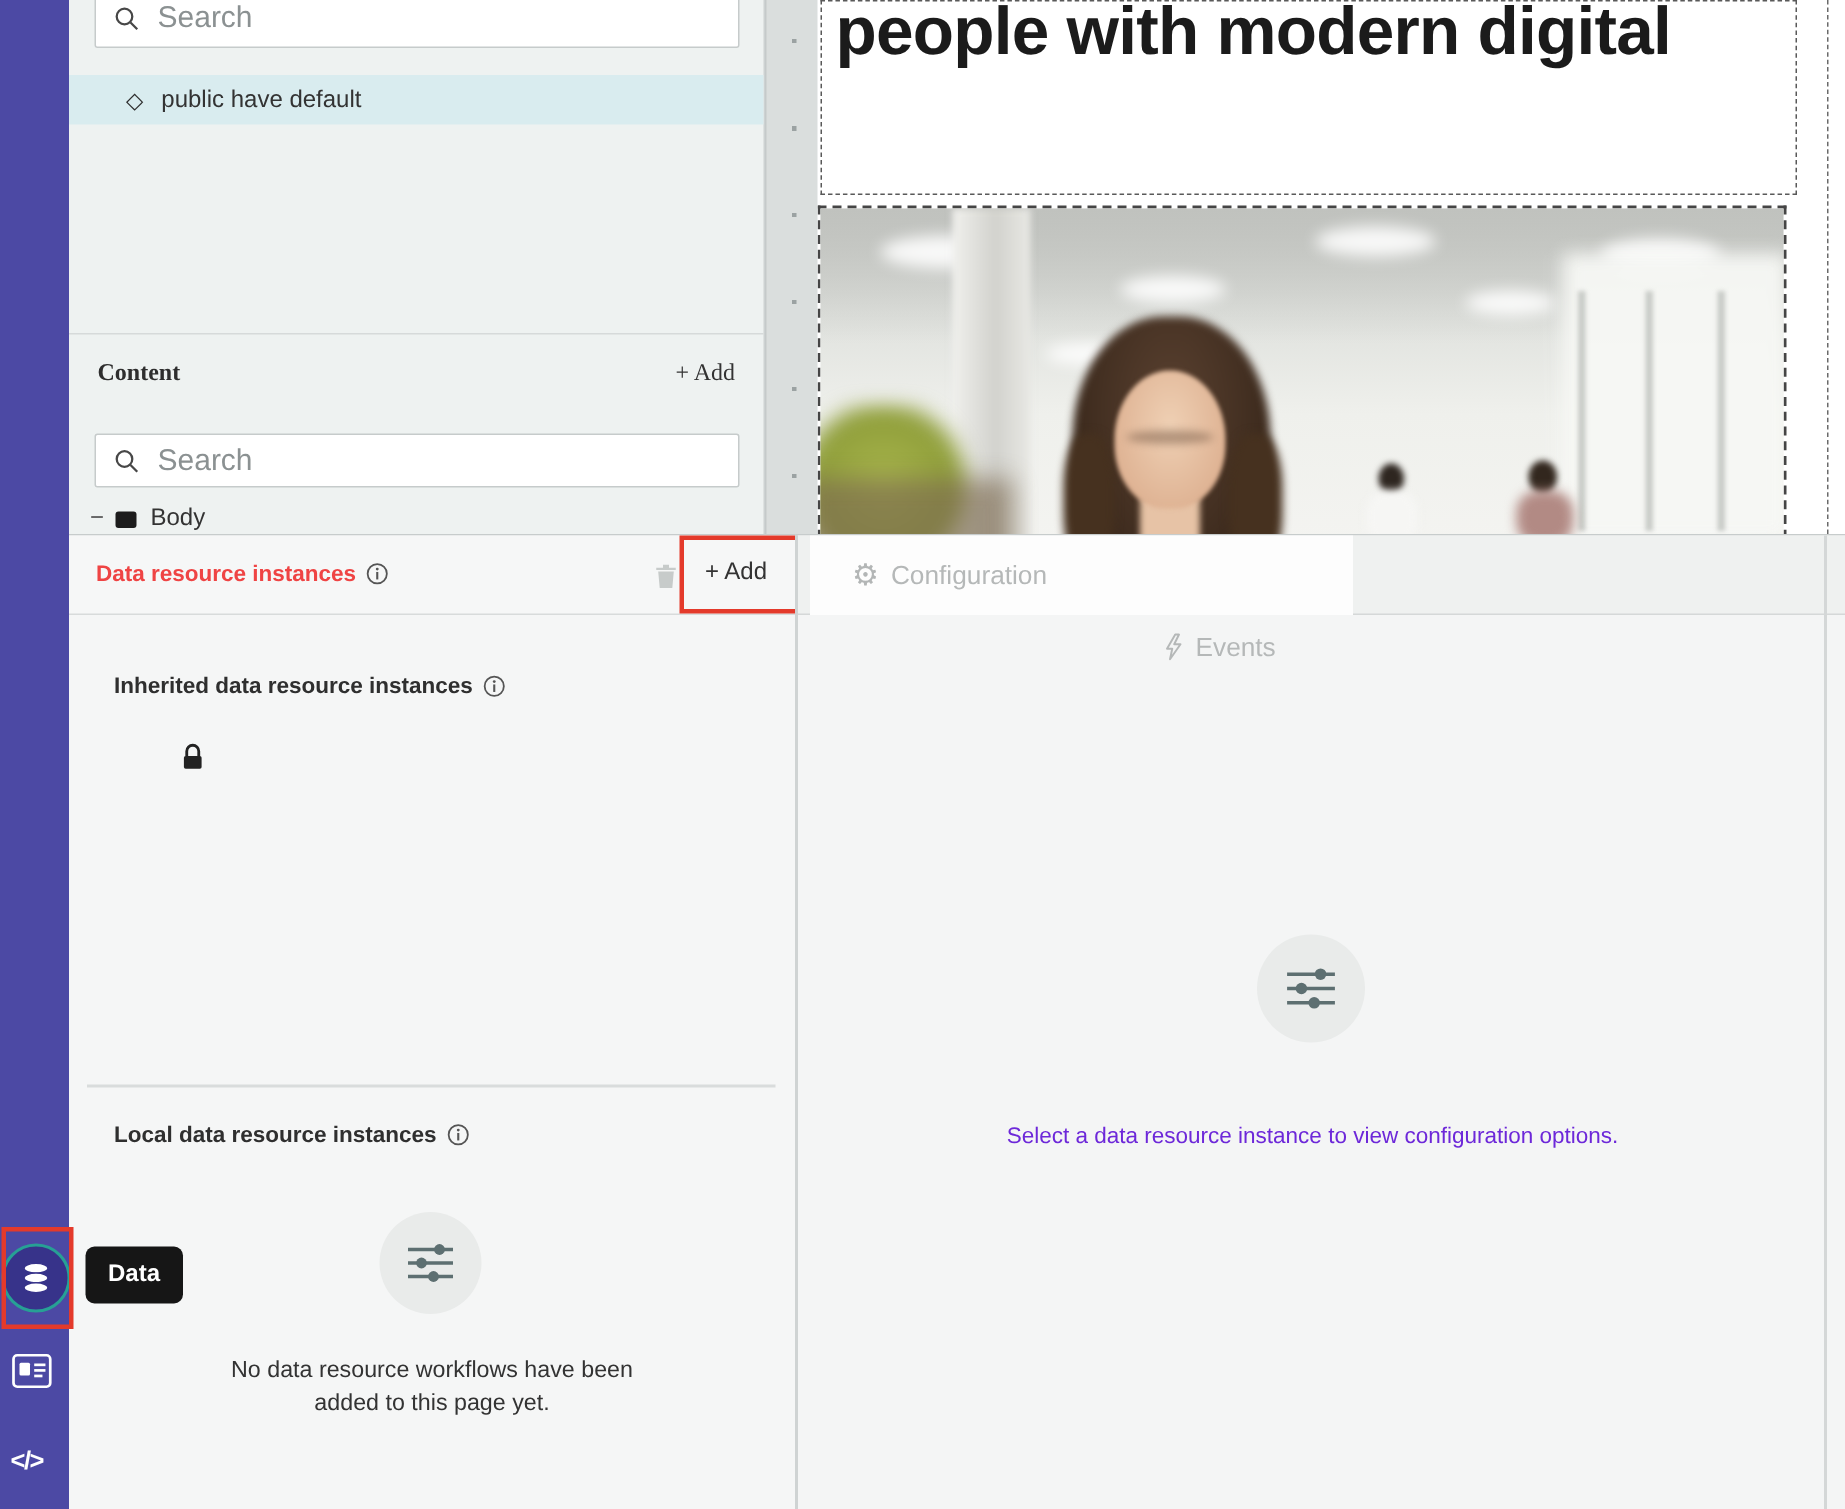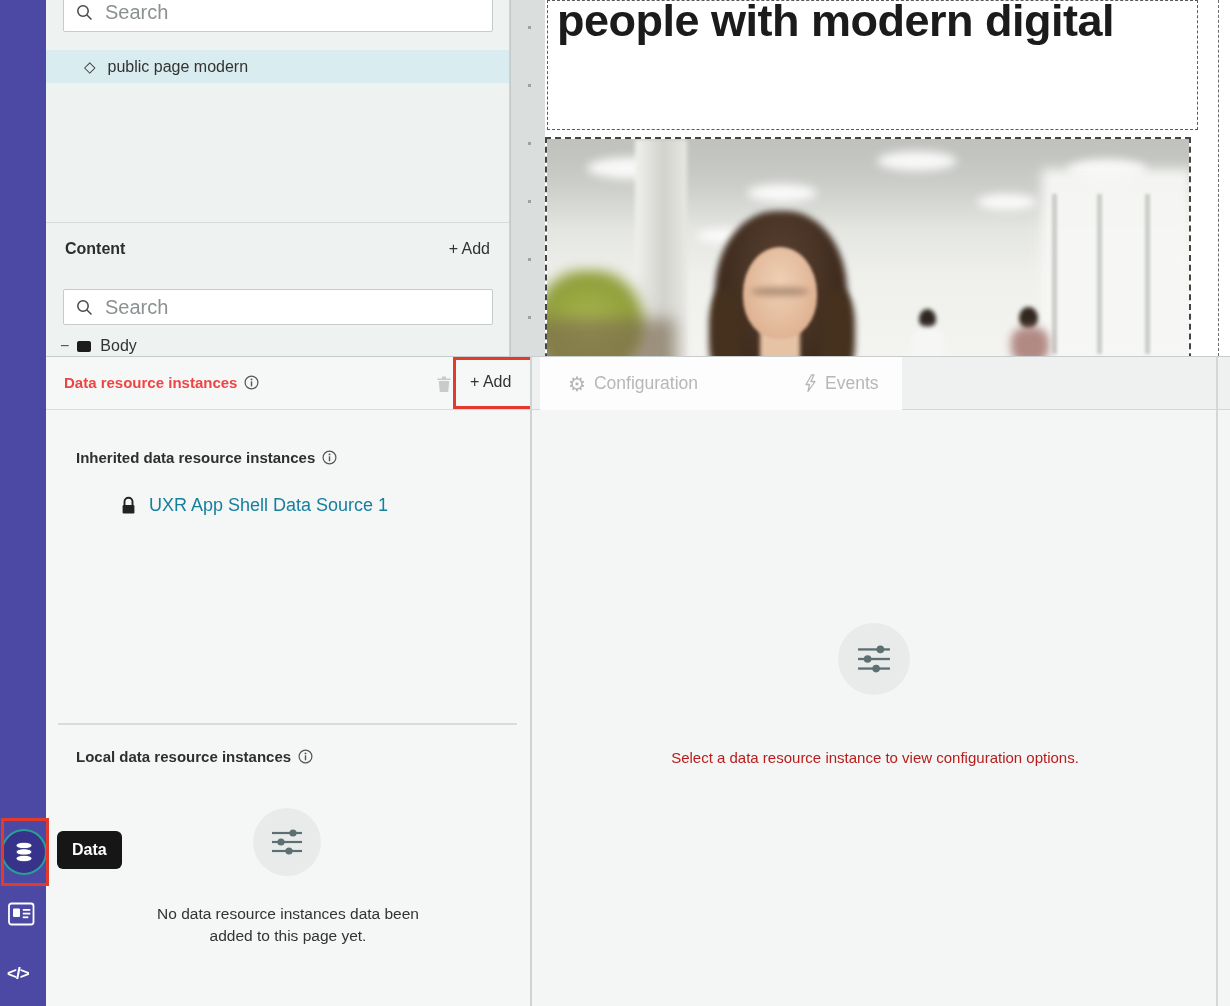--- a/index.html
+++ b/index.html
@@ -25,21 +25,21 @@
                 border:1px solid #c6cbcb; border-radius:2px; display:flex; align-items:center; padding:0 12px; }
   .search-box.sb1 { top:-8px; }
   .search-box.sb2 { top:289px; height:36px; }
   .search-box input { border:none; outline:none; flex:1; font-size:20px; color:#444; background:transparent;
                       font-family:"Liberation Sans",sans-serif; margin-left:12px; }
   .search-box input::placeholder { color:#8b9192; }
   .page-row { position:absolute; left:0; top:50px; width:464px; height:33px; background:#d9ecef;
               display:flex; align-items:center; padding-left:38px; font-size:16px; color:#333; }
   .page-row .diamond { font-size:15px; color:#2e2e2e; margin-right:12px; }
   .lp-divider { position:absolute; left:0; top:222px; width:464px; height:1px; background:#d6dada; }
-  .content-head { position:absolute; left:0; top:240px; width:464px; height:26px; }
+  .content-head { position:absolute; left:0; top:240px; width:464px; height:26px;font-family:Liberation Serif, serif; }
   .content-head .ttl { position:absolute; left:19px; font-size:16px; font-weight:700; color:#2e2e2e; }
   .content-head .add { position:absolute; right:20px; font-size:16px; color:#333; cursor:pointer; }
   .tree-row { position:absolute; left:14px; top:337px; display:flex; align-items:center; font-size:16px; color:#333; }
   .tree-row .minus { color:#555; margin-right:8px; font-size:16px; }
   .tree-row .sq { width:14px; height:11px; background:#1c1c1c; border-radius:2px; margin-right:9px; }
 
   
   .gutter { position:absolute; left:510px; top:0; width:35px; height:356px; background:#dadedd;
             border-left:1px solid #c5caca; z-index:9; }
   .gutter .dots { position:absolute; left:17px; top:26px; width:3px; height:330px;
@@ -109,26 +109,26 @@
 
   
   .config-panel { position:absolute; left:530px; top:356px; width:700px; height:650px; background:#f4f5f5;
                   border-top:1px solid #c7cccc; border-left:2px solid #cfd3d3; z-index:20; }
   .tabstrip { position:absolute; left:0; top:0; width:698px; height:53px; background:#eff1f0;
               border-bottom:1px solid #d5d8d8; }
   .tab-zone { position:absolute; left:8px; top:0; width:362px; height:53px; background:#fdfdfd; }
   .tab { position:absolute; top:0; height:53px; display:flex; align-items:center; gap:8px;
          font-size:17.5px; color:#b5b8b8; cursor:pointer; }
   .tab-config { left:28px; }
-  .tab-events { left:264px; }
+  .tab-events { left:236px;margin-top:48px; }
   .gear { font-size:20px; color:#b3b6b6; line-height:1; }
   .cp-right-line { position:absolute; left:684px; top:0; width:2px; height:650px; background:#d4d7d7; }
   .cp-circle { position:absolute; left:306px; top:266px; width:72px; height:72px; }
   .cp-title { position:absolute; left:0; top:352px; width:686px; text-align:center; font-size:15.5px; color:#303030; }
-  .cp-sub { position:absolute; left:0; top:392px; width:686px; text-align:center; font-size:15px; color:#b91c1c; }
+  .cp-sub { position:absolute; left:0; top:392px; width:686px; text-align:center; font-size:15px; color:#6d28d9; }
 </style>
 </head>
 <body>
 
 <div class="stage">
 
   <div class="canvas">
     <div class="head-block">
       <div class="h1">
         <span>people with modern digital</span><br>
@@ -172,21 +172,21 @@
   <div class="left-panel">
     <div class="search-box sb1">
       <svg width="17" height="17" viewBox="0 0 17 17">
         <circle cx="7" cy="7" r="5.2" fill="none" stroke="#474747" stroke-width="1.5"></circle>
         <line x1="11" y1="11" x2="15.5" y2="15.5" stroke="#474747" stroke-width="1.5"></line>
       </svg>
       <input type="text" placeholder="Search" style="">
     </div>
     <div class="page-row">
       <span class="diamond">◇</span>
-      <span>public page modern</span>
+      <span>public have default</span>
     </div>
     <div class="lp-divider"></div>
     <div class="content-head">
       <span class="ttl">Content</span>
       <span class="add">+ Add</span>
     </div>
     <div class="search-box sb2">
       <svg width="17" height="17" viewBox="0 0 17 17">
         <circle cx="7" cy="7" r="5.2" fill="none" stroke="#474747" stroke-width="1.5"></circle>
         <line x1="11" y1="11" x2="15.5" y2="15.5" stroke="#474747" stroke-width="1.5"></line>
@@ -224,21 +224,20 @@
         <circle cx="7.5" cy="4.4" r="0.95" fill="#555"></circle>
         <rect x="6.8" y="6.3" width="1.4" height="5" fill="#555"></rect>
       </svg>
     </div>
 
     <div class="res-row">
       <svg width="17" height="19" viewBox="0 0 17 19">
         <path d="M4.5 9V5.8a4 4 0 0 1 8 0V9" stroke="#222" stroke-width="1.9" fill="none"></path>
         <rect x="2.6" y="9" width="11.8" height="8.5" rx="1.2" fill="#222"></rect>
       </svg>
-      <span class="res-link">UXR App Shell Data Source 1</span>
     </div>
 
     <div class="dp-divider"></div>
 
     <div class="sec-title loc-title">
       <span>Local data resource instances</span>
       <svg width="15" height="15" viewBox="0 0 15 15">
         <circle cx="7.5" cy="7.5" r="6.4" fill="none" stroke="#555" stroke-width="1.2"></circle>
         <circle cx="7.5" cy="4.4" r="0.95" fill="#555"></circle>
         <rect x="6.8" y="6.3" width="1.4" height="5" fill="#555"></rect>
@@ -251,21 +250,21 @@
           <line x1="1" y1="5" x2="31" y2="5"></line>
             <circle cx="22" cy="5" r="3.6" stroke="none"></circle>
           <line x1="1" y1="14" x2="31" y2="14"></line>
             <circle cx="10" cy="14" r="3.6" stroke="none"></circle>
           <line x1="1" y1="23" x2="31" y2="23"></line>
             <circle cx="18" cy="23" r="3.6" stroke="none"></circle>
         </g>
       </svg>
     </div>
     <div class="dp-empty">
-      <span>No data resource instances data been</span><br>
+      <span>No data resource workflows have been</span><br>
       <span>added to this page yet.</span>
     </div>
   </div>
 
   <div class="config-panel">
     <div class="tabstrip">
       <div class="tab-zone">
         <div class="tab tab-config">
           <span class="gear">⚙</span>
           <span>Configuration</span>

